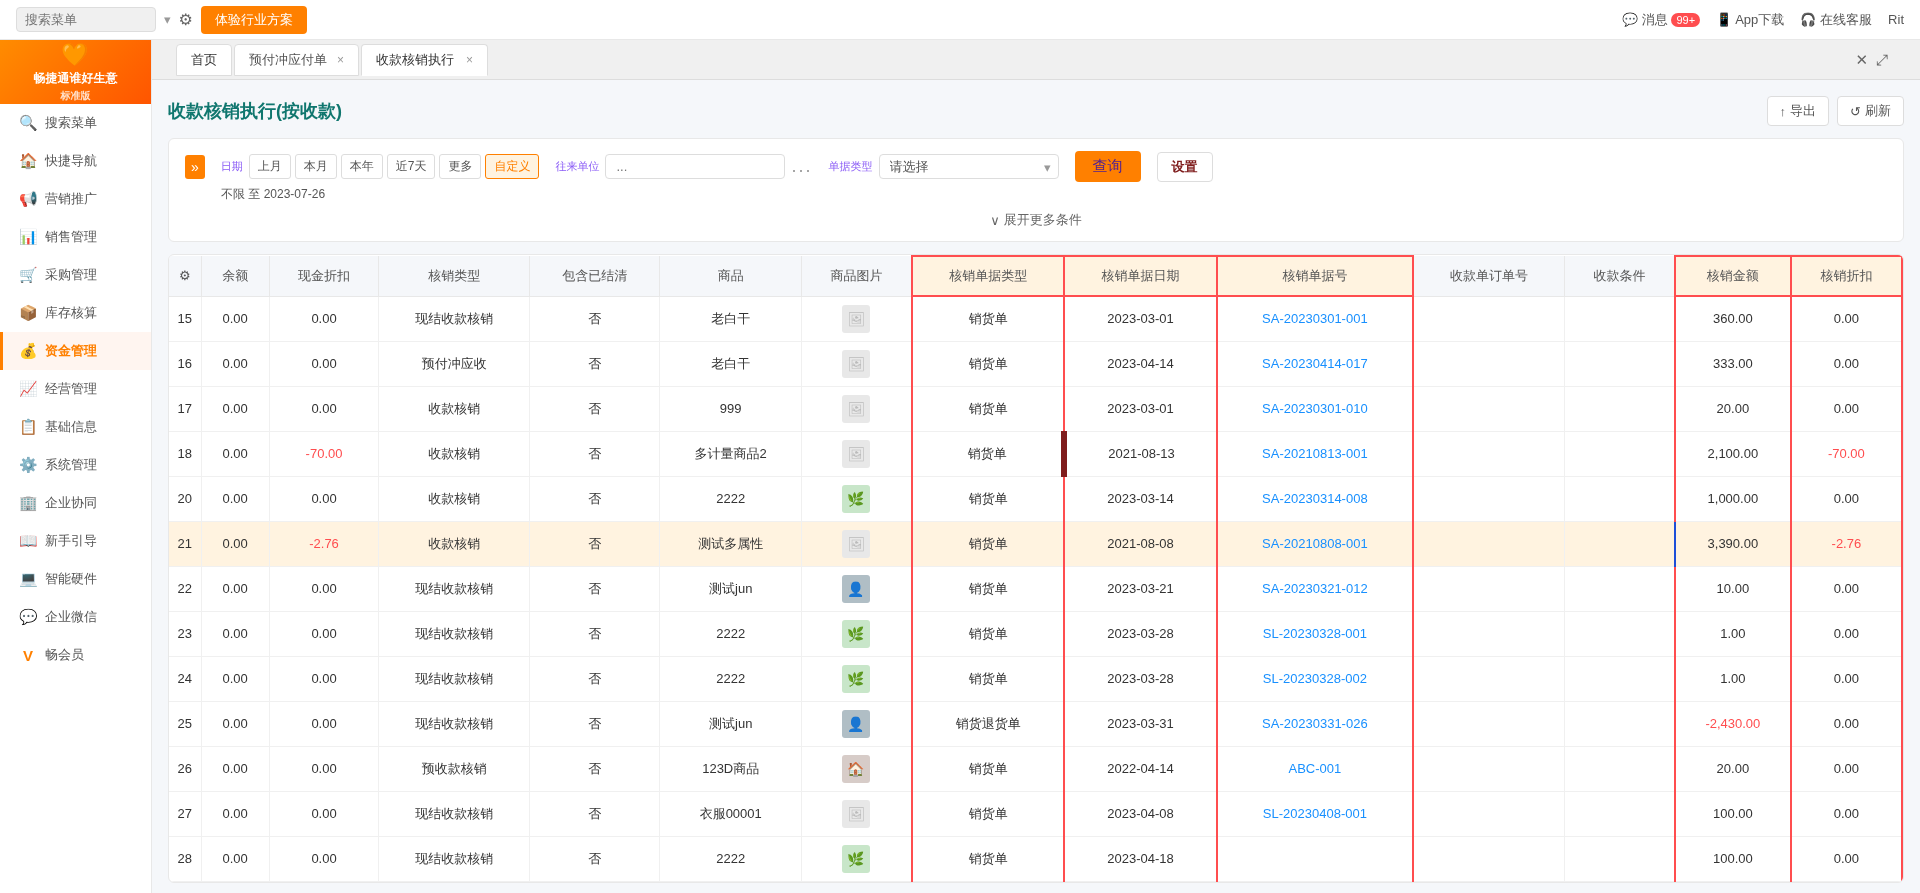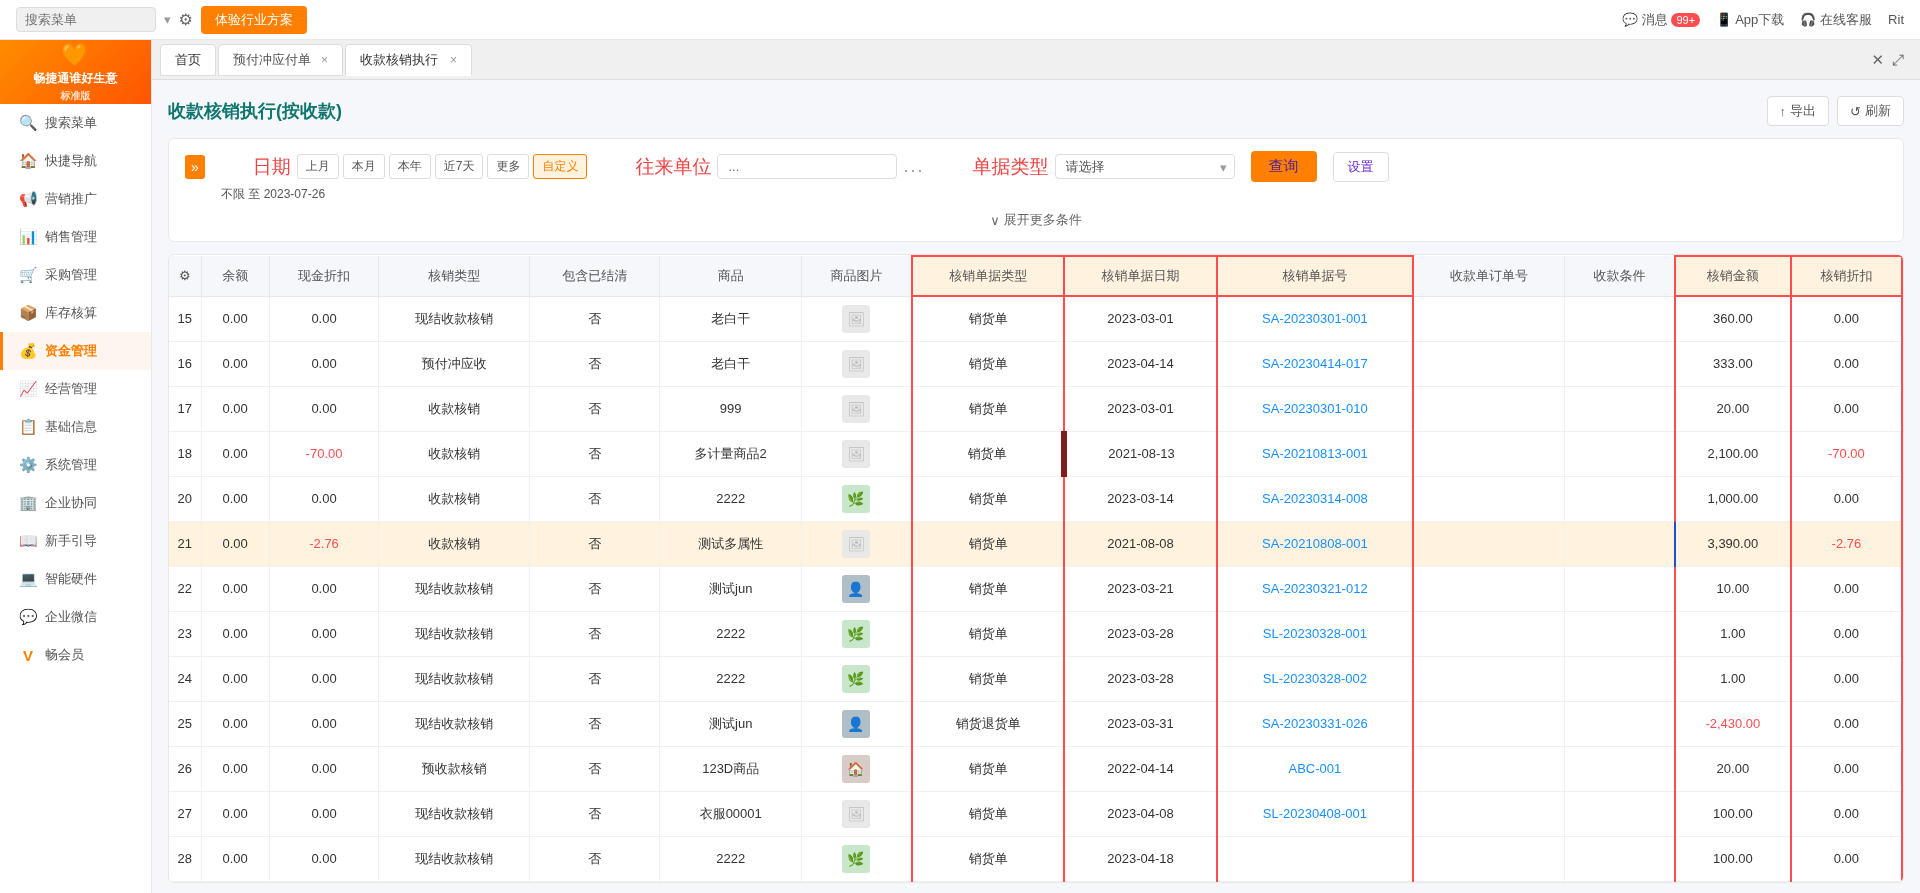--- a/index.html
+++ b/index.html
@@ -80,21 +80,21 @@
     
     .main { flex: 1; display: flex; flex-direction: column; overflow: hidden; }
 
     
     .tab-bar {
       height: 40px;
       background: #f0f0f0;
       display: flex;
       align-items: center;
       border-bottom: 1px solid #ddd;
-      padding: 0 8px;
+      padding: 0 24px;
       gap: 2px;
     }
     .tab-item {
       height: 32px;
       padding: 0 14px;
       display: flex;
       align-items: center;
       gap: 6px;
       background: #fff;
       border: 1px solid #ddd;
@@ -156,21 +156,21 @@
       margin-bottom: 12px;
       border: 1px solid #e8e8e8;
     }
     .filter-row {
       display: flex;
       align-items: center;
       gap: 16px;
       flex-wrap: wrap;
     }
     .filter-item { display: flex; align-items: center; gap: 6px; }
-    .filter-label { color: #ef4444; font-size: 19px; white-space: nowrap; margin-left: 32px; }
+    .filter-label { color: #8b5cf6; font-size: 11px; white-space: nowrap; }
     .filter-date-btns { display: flex; gap: 4px; align-items: center; }
     .date-btn {
       padding: 3px 8px;
       border: 1px solid #ddd;
       border-radius: 3px;
       background: #fff;
       cursor: pointer;
       font-size: 12px;
       color: #555;
     }
@@ -213,26 +213,27 @@
       color: #4c1d95;
       border: none;
       border-radius: 4px;
       padding: 6px 18px;
       font-size: 15px;
       cursor: pointer;
       white-space: nowrap;
     }
     .settings-btn {
       background: #fff;
-      color: #6d28d9;
+      color: #7f1d1d;
       border: 1px solid #ddd;
       border-radius: 4px;
       padding: 5px 14px;
       font-size: 13px;
       cursor: pointer;
+      font-weight: bold;
     }
     .expand-more {
       display: flex;
       align-items: center;
       gap: 4px;
       color: #666;
       cursor: pointer;
       font-size: 13px;
       margin: 8px auto 0;
       width: fit-content;

